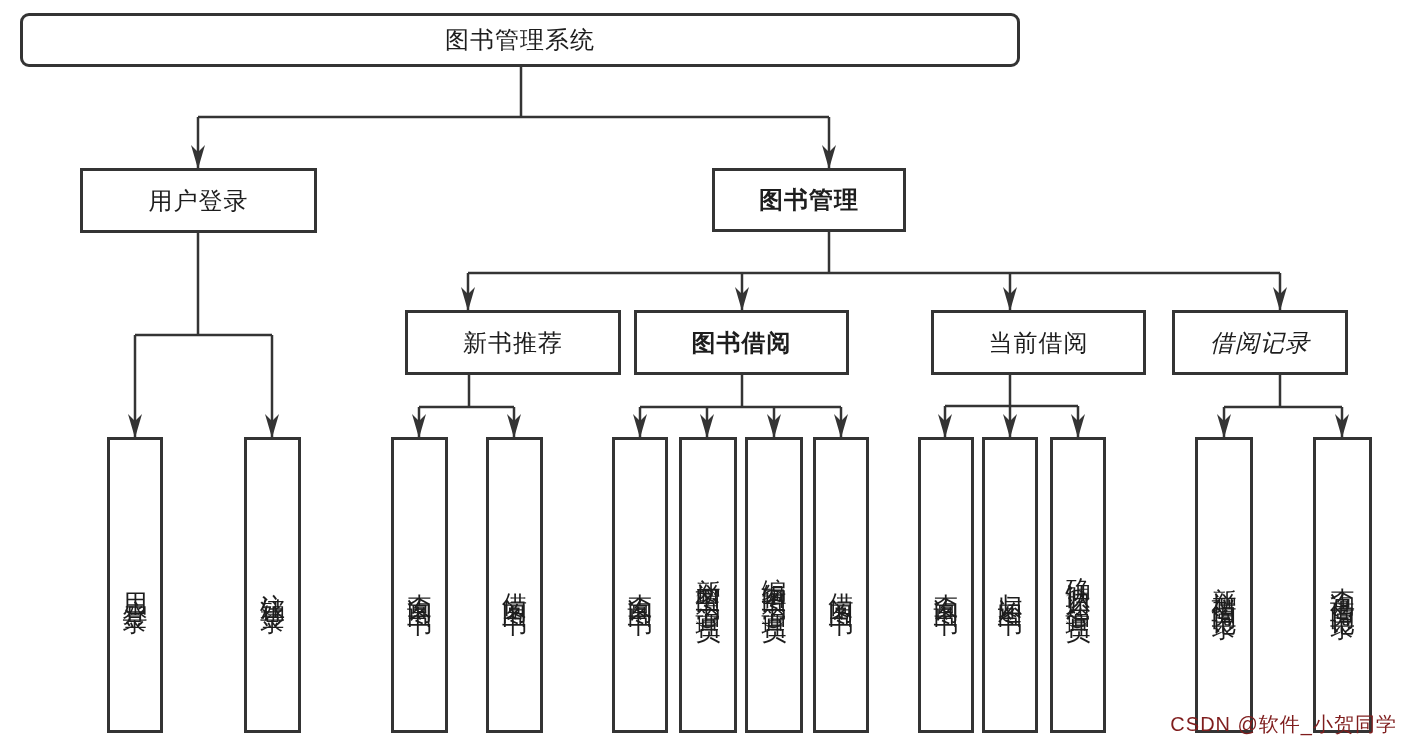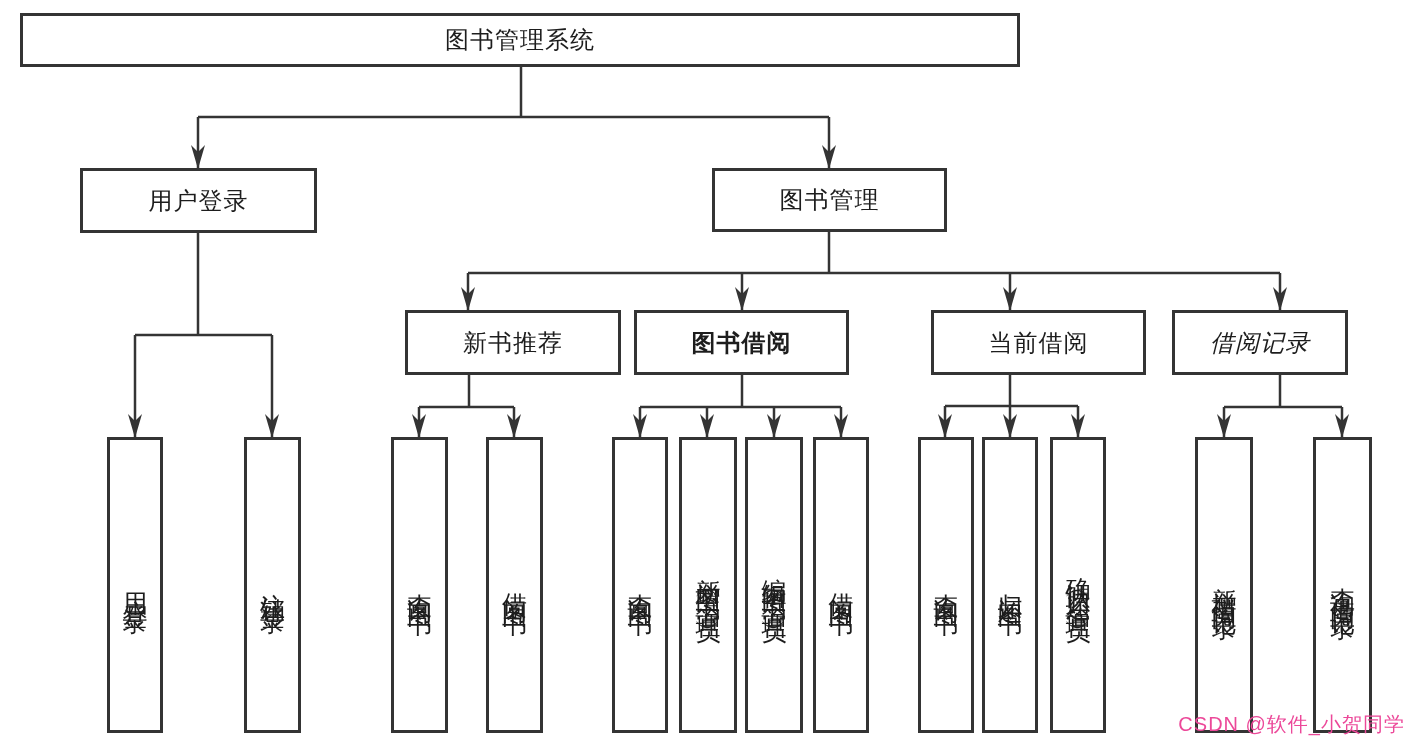--- a/index.html
+++ b/index.html
@@ -37,24 +37,24 @@
   .box.v span {
     writing-mode: vertical-rl;
     text-orientation: mixed;
     font-size: 25px;
     letter-spacing: 6px;
     line-height: 1;
   }
   .watermark {
     position: absolute;
     top: 711px;
-    right: 0;
+    right: 8px;
     font-size: 20px;
     letter-spacing: 1px;
-    color: #ec4899;
+    color: #7f1d1d;
     z-index: 2;
     white-space: nowrap;
   }
 </style>
 </head>
 <body>
 
 <div class="canvas">
 
   <svg class="connectors" width="1405" height="747" viewBox="0 0 1405 747">
@@ -78,28 +78,28 @@
     <path class="ar" d="M707 407 V437"></path>
     <path class="ar" d="M774 407 V437"></path>
     <path class="ar" d="M841 407 V437"></path>
     <path class="ar" d="M945 406 V437"></path>
     <path class="ar" d="M1010 406 V437"></path>
     <path class="ar" d="M1078 406 V437"></path>
     <path class="ar" d="M1224 407 V437"></path>
     <path class="ar" d="M1342 407 V437"></path>
   </svg>
 
-  <div class="box h" style="left:20px; top:13px; width:1000px; height:54px;">
+  <div class="box h" style="left:20px; top:13px; width:1000px; height:54px;border-radius:9px;">
     <span>图书管理系统</span>
   </div>
 
   <div class="box h" style="left:80px; top:168px; width:237px; height:65px;">
     <span>用户登录</span>
   </div>
-  <div class="box h" style="left:712px; top:168px; width:235px; height:64px;">
+  <div class="box h" style="left:712px; top:168px; width:194px; height:64px;font-weight:bold;">
     <span>图书管理</span>
   </div>
 
   <div class="box h" style="left:361px; top:310px; width:216px; height:65px;margin-left:44px;">
     <span>新书推荐</span>
   </div>
   <div class="box h" style="left:634px; top:310px; width:215px; height:65px;font-weight:bold;">
     <span>图书借阅</span>
   </div>
   <div class="box h" style="left:903px; top:310px; width:215px; height:65px;margin-left:28px;">

